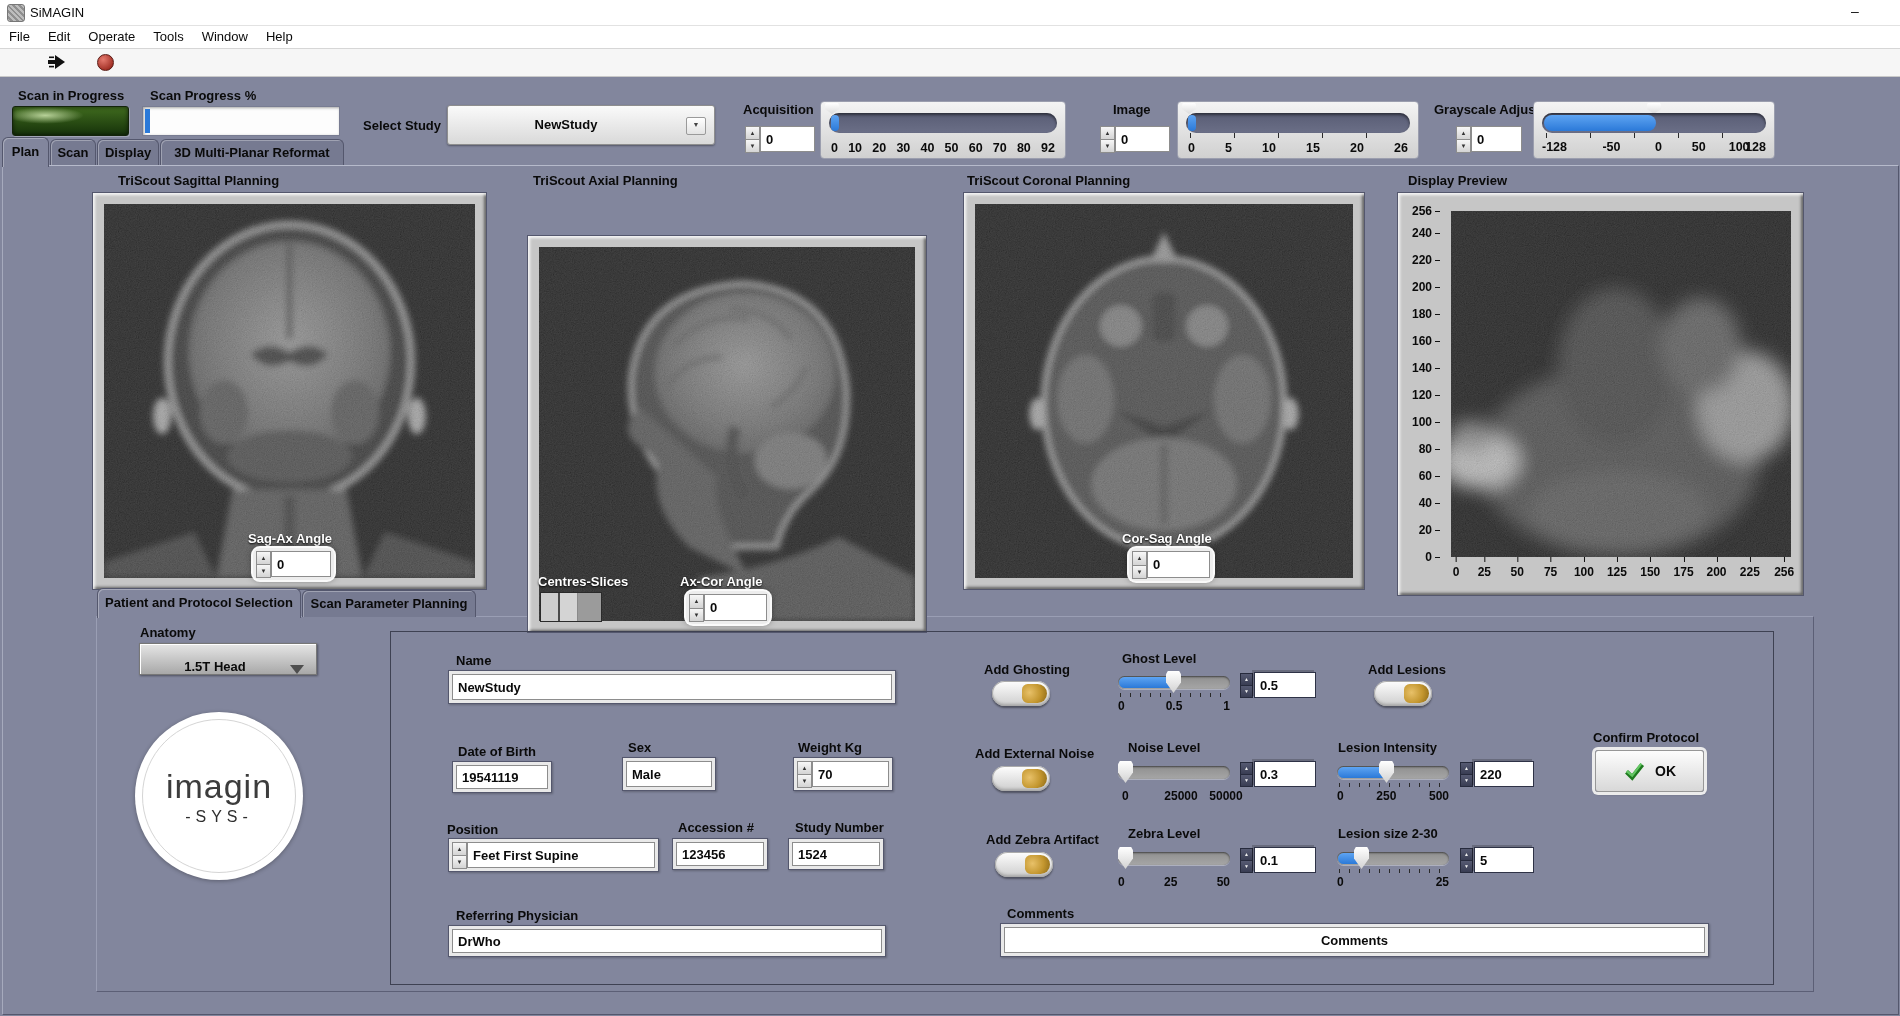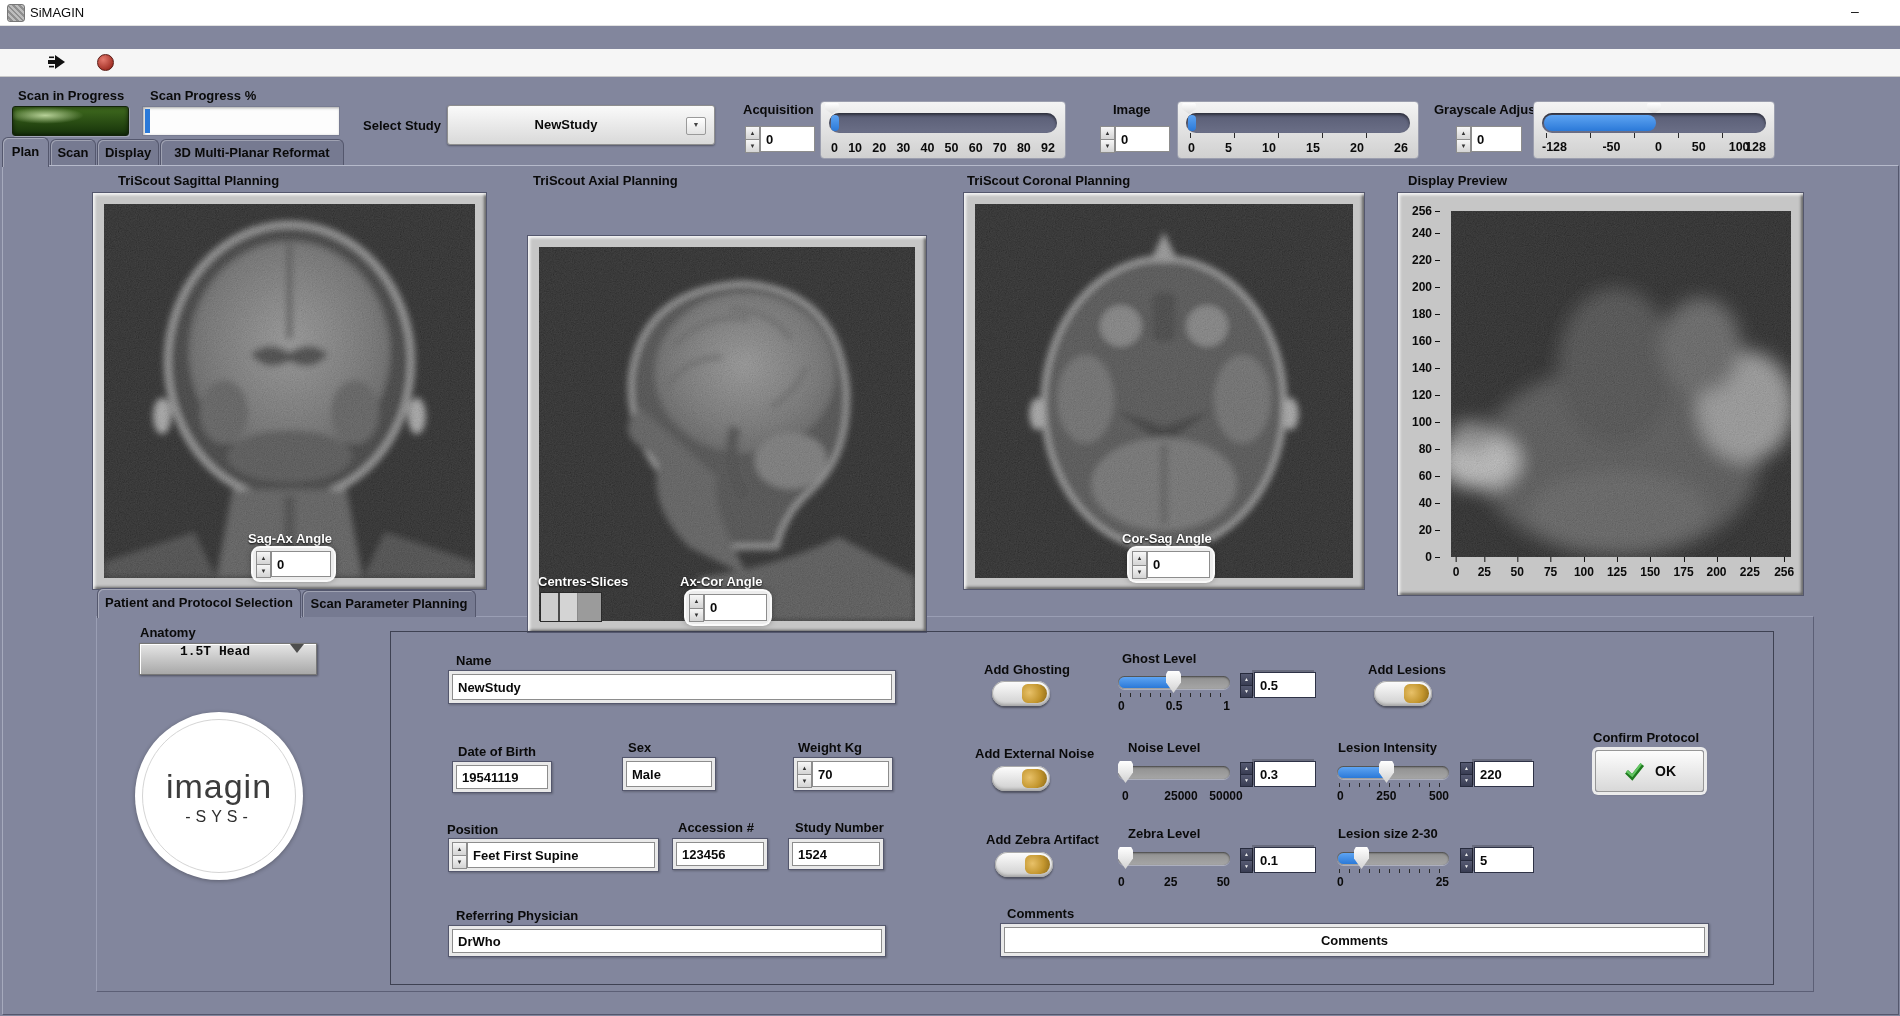--- a/index.html
+++ b/index.html
@@ -71,21 +71,21 @@
   
   .plot{position:absolute;background:#040404;box-shadow:inset 1px 1px 2px #000;}
   .ylab{position:absolute;right:10px;transform:translateY(-50%);font-weight:bold;font-size:12px;}
   .ylab::after{content:"";position:absolute;right:-8px;top:50%;width:5px;height:1px;background:#111;}
   .xlab{position:absolute;transform:translateX(-50%);font-weight:bold;font-size:12px;}
   .xlab::before{content:"";position:absolute;left:50%;top:-8px;width:1px;height:5px;background:#111;}
   
   .formbox{position:absolute;left:390px;top:631px;width:1382px;height:352px;border:1px solid #3e4152;z-index:2;}
   .fwrap{position:absolute;background:#e9e9e9;border:1px solid #54576d;padding:3px;display:flex;box-shadow:1px 1px 2px rgba(0,0,0,.25);}
   .ring{position:absolute;background:linear-gradient(#e6e6e6,#a8a8a8);border:1px solid #777;
-    box-shadow:inset 1px 1px 0 #fff,1px 1px 2px rgba(0,0,0,.4);display:flex;align-items:flex-start;font-family:Liberation Mono, monospace;}
+    box-shadow:inset 1px 1px 0 #fff,1px 1px 2px rgba(0,0,0,.4);display:flex;align-items:flex-end;}
   .tri-dn{width:0;height:0;border-left:7px solid transparent;border-right:7px solid transparent;border-top:9px solid #4e4e4e;}
   
   .toggle{position:absolute;width:58px;height:25px;border-radius:13px;background:linear-gradient(#fefefe,#cdcdcd);
     box-shadow:inset 0 0 0 1px #ababab,0 2px 2px rgba(0,0,0,.4),inset 0 -2px 3px rgba(0,0,0,.2);overflow:hidden;}
   .toggle .gold{position:absolute;right:3px;top:3px;bottom:3px;width:25px;border-radius:6px 10px 10px 6px;
     background:radial-gradient(circle at 30% 45%,#e8c169 0%,#c3962f 55%,#8a6715 100%);}
   .sl{position:absolute;height:13px;border-radius:7px;background:linear-gradient(#8f8f8f,#a6a6a6);
     box-shadow:inset 0 1px 2px rgba(0,0,0,.55),0 1px 0 rgba(255,255,255,.35);}
   .sl .sfill{position:absolute;left:1px;top:1px;bottom:1px;border-radius:6px 0 0 6px;background:linear-gradient(#5ea4f2,#2b79d8);}
   .sl .thumb{position:absolute;top:-5px;width:15px;height:22px;background:linear-gradient(#ffffff,#d2d2d2);
@@ -130,20 +130,23 @@
 </svg>
 
 <div class="app">
 
   <div class="titlebar">
     <span class="appicon"></span>
     <span class="ttl">SiMAGIN</span>
     <span class="winbtn" style="right:28px;">–</span>
   </div>
 
+  <div class="menubar">
+    <span>File</span><span>Edit</span><span>Operate</span><span>Tools</span><span>Window</span><span>Help</span>
+  </div>
 
   <div class="toolbar">
     <svg class="abs" style="left:48px;top:5px;" width="18" height="16" viewBox="0 0 18 16">
       <rect x="0" y="6" width="7" height="4" fill="#111"></rect>
       <rect x="1" y="2.5" width="5" height="1.6" fill="#111"></rect>
       <rect x="1" y="11.8" width="5" height="1.6" fill="#111"></rect>
       <path d="M7 1 L17 8 L7 15 Z" fill="#111"></path>
     </svg>
     <span class="abs" style="left:97px;top:5px;width:15px;height:15px;border-radius:50%;border:1px solid #5a1a14;background:radial-gradient(circle at 35% 30%,#e57a6e,#9c2a20 80%);"></span>
   </div>

